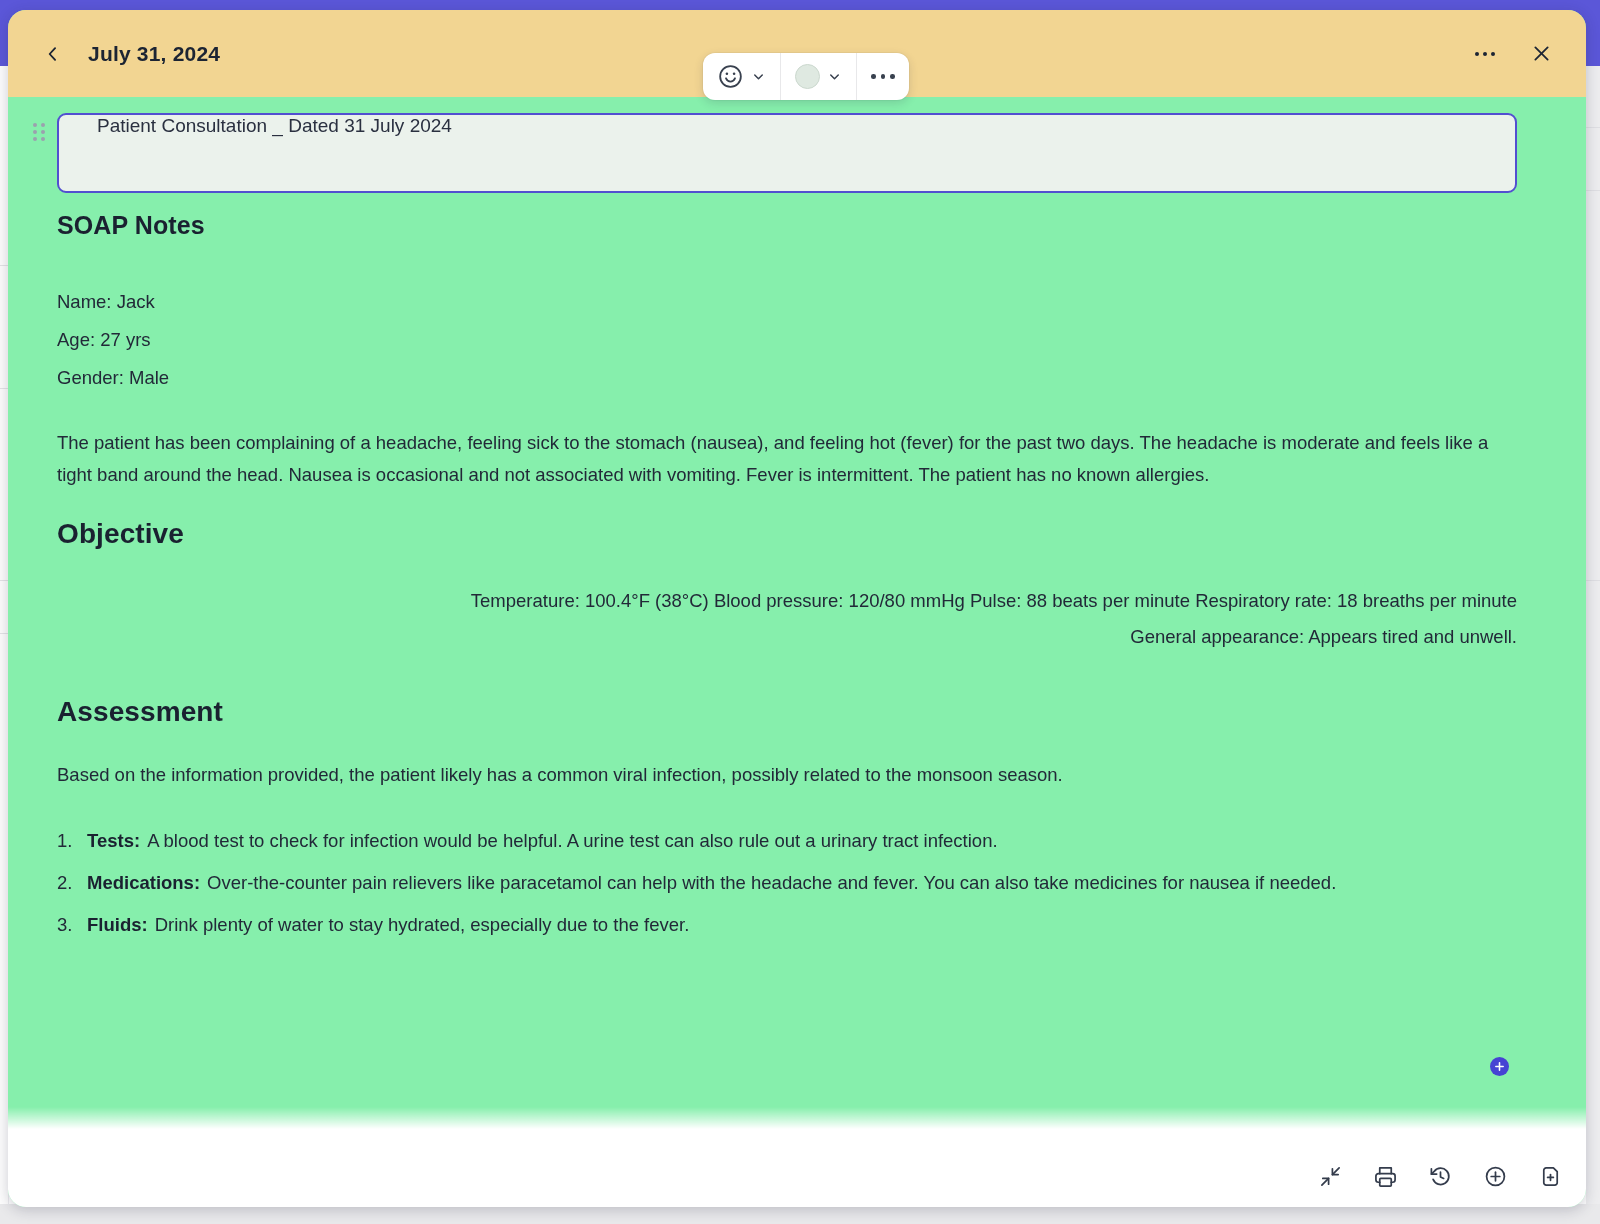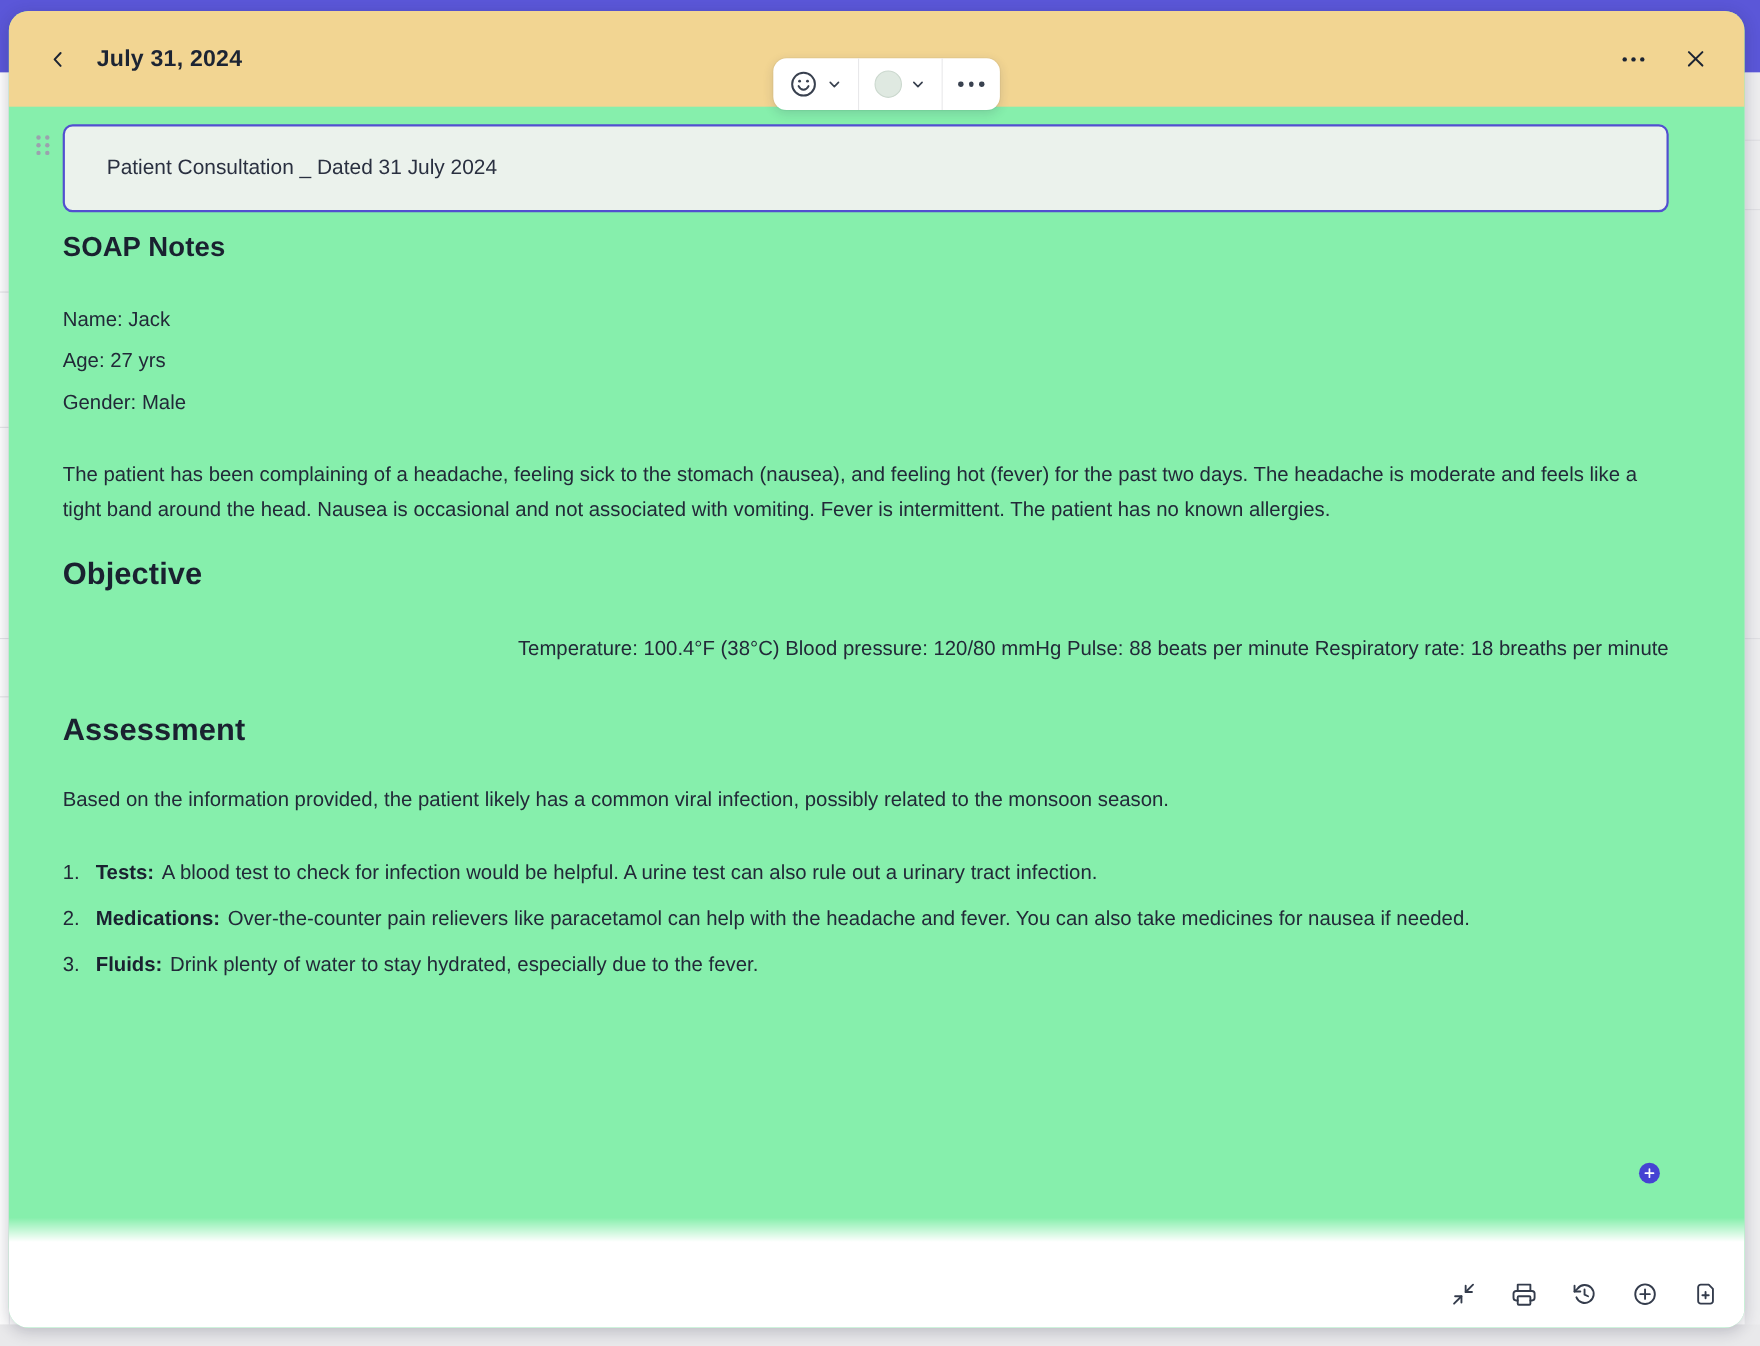--- a/index.html
+++ b/index.html
@@ -60,26 +60,26 @@
   .tb-dots i { width:4.5px; height:4.5px; border-radius:50%; background:#39414F; }
   .chev { color:#39414F; }
 
   
   .content { position:absolute; left:49px; top:103px; width:1460px; }
   .drag-handle { position:absolute; left:25px; top:113px; display:grid; grid-template-columns:repeat(2,5px); grid-auto-rows:5px; gap:2px 3px; cursor:grab; }
   .drag-handle i { width:4px; height:4px; border-radius:50%; background:#9BA1AE; }
 
   .callout {
     height:80px; border:2px solid #524FD0; border-radius:9px; background:#EBF2EC;
-    display:flex; align-items:center; padding:0 38px;
+    display:flex; padding:0 38px;
     font-size:19px; color:#2A3040;
   }
 
   h1.doc-title { margin-top:14px; font-size:25px; line-height:36px; font-weight:700; color:#1A2130; letter-spacing:0.1px; }
-  .patient { margin-top:28px; font-size:18.5px; line-height:38px; color:#222938; }
+  .patient { margin-top:40px; font-size:18.5px; line-height:38px; color:#222938; }
   h2.sec { font-size:28px; line-height:34px; font-weight:700; color:#1A2130; letter-spacing:0.1px; }
   .mt26 { margin-top:26px; } .mt28 { margin-top:40px; } .mt30 { margin-top:30px; } .mt32 { margin-top:32px; } .mt34 { margin-top:34px; }
   p.body { font-size:18.5px; line-height:32px; color:#222938; }
   p.body.lh36 { line-height:36px;text-align:right; }
 
   ol.plan-list { list-style:none; }
   ol.plan-list li { display:flex; margin-bottom:10px; font-size:18.5px; line-height:32px; color:#222938; }
   .li-num { width:30px; flex:0 0 30px; text-align:left; }
   .li-body { flex:1; }
   .li-label { font-weight:700; color:#1A2130; margin-right:7px; }
@@ -196,20 +196,21 @@
     <div class="patient">
       <div>Name: Jack</div>
       <div>Age: 27 yrs</div>
       <div>Gender: Male</div>
     </div>
 
     <p class="body mt30">The patient has been complaining of a headache, feeling sick to the stomach (nausea), and feeling hot (fever) for the past two days. The headache is moderate and feels like a tight band around the head. Nausea is occasional and not associated with vomiting. Fever is intermittent. The patient has no known allergies.</p>
 
     <h2 class="sec mt26">Objective</h2>
     <p class="body lh36 mt32">Temperature: 100.4°F (38°C) Blood pressure: 120/80 mmHg Pulse: 88 beats per minute Respiratory rate: 18 breaths per minute</p>
+    <p class="body lh36">General appearance: Appears tired and unwell.</p>
 
     <h2 class="sec mt28">Assessment</h2>
     <p class="body mt30">Based on the information provided, the patient likely has a common viral infection, possibly related to the monsoon season.</p>
 
     <ol class="plan-list mt34">
       <li>
         <span class="li-num">1.</span>
         <span class="li-body"><span class="li-label">Tests:</span><span>A blood test to check for infection would be helpful. A urine test can also rule out a urinary tract infection.</span></span>
       </li>
       <li>

